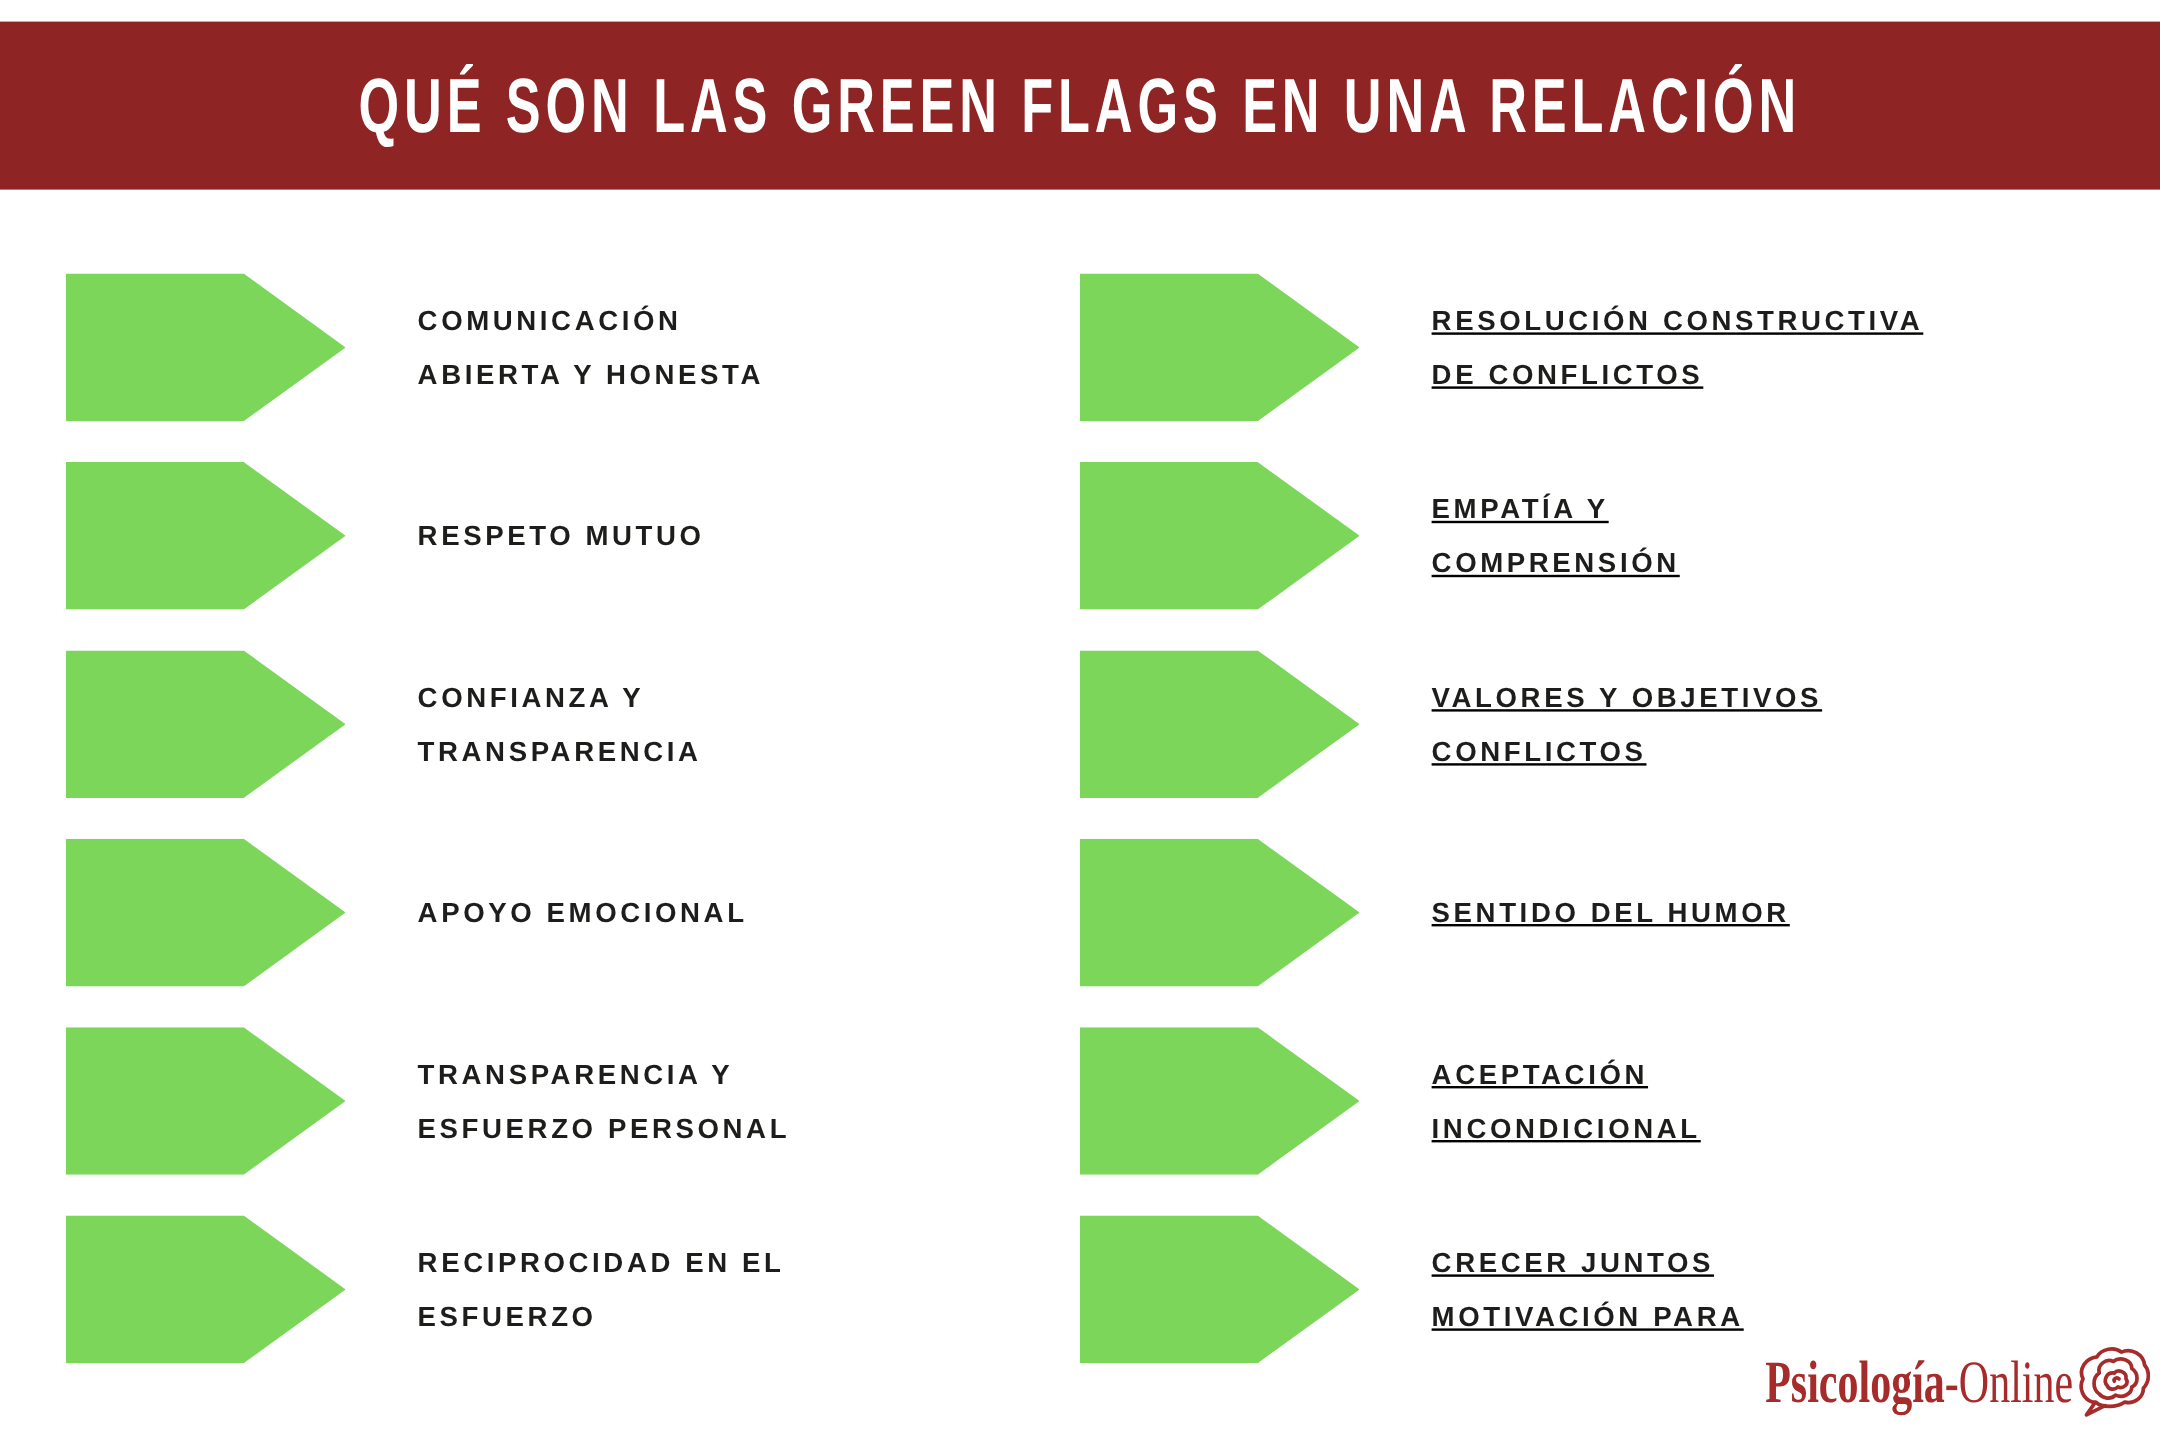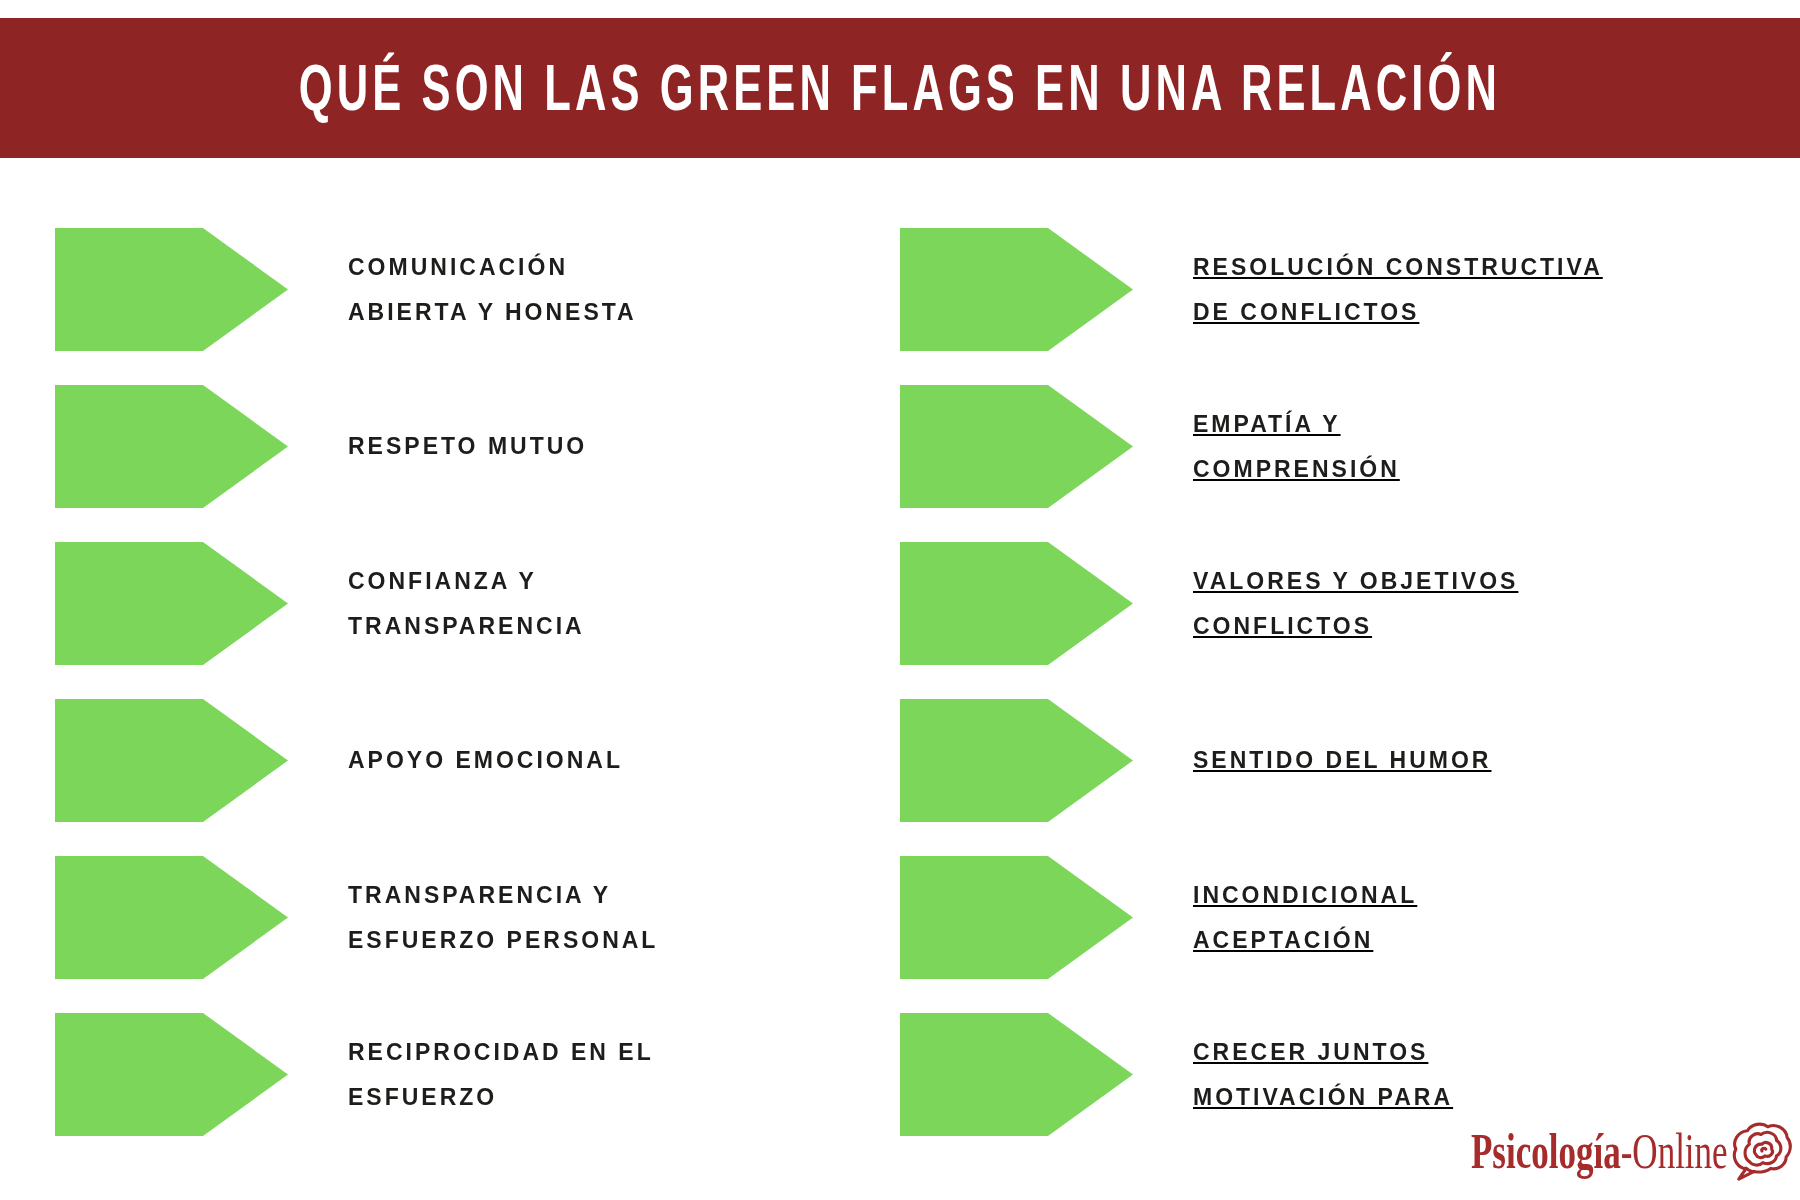--- a/index.html
+++ b/index.html
@@ -152,22 +152,22 @@
     <div class="label">
       <div>SENTIDO DEL HUMOR</div>
     </div>
   </div>
 
   <div class="row">
     <svg class="flag" viewBox="0 0 233 123">
         <polygon points="0,0 148,0 233,61.5 148,123 0,123" fill="#7cd65a"></polygon>
       </svg>
     <div class="label">
+      <div>ACEPTACIÓN</div>
       <div>INCONDICIONAL</div>
-      <div>ACEPTACIÓN</div>
     </div>
   </div>
 
   <div class="row">
     <svg class="flag" viewBox="0 0 233 123">
         <polygon points="0,0 148,0 233,61.5 148,123 0,123" fill="#7cd65a"></polygon>
       </svg>
     <div class="label">
       <div>CRECER JUNTOS</div>
       <div>MOTIVACIÓN PARA</div>

